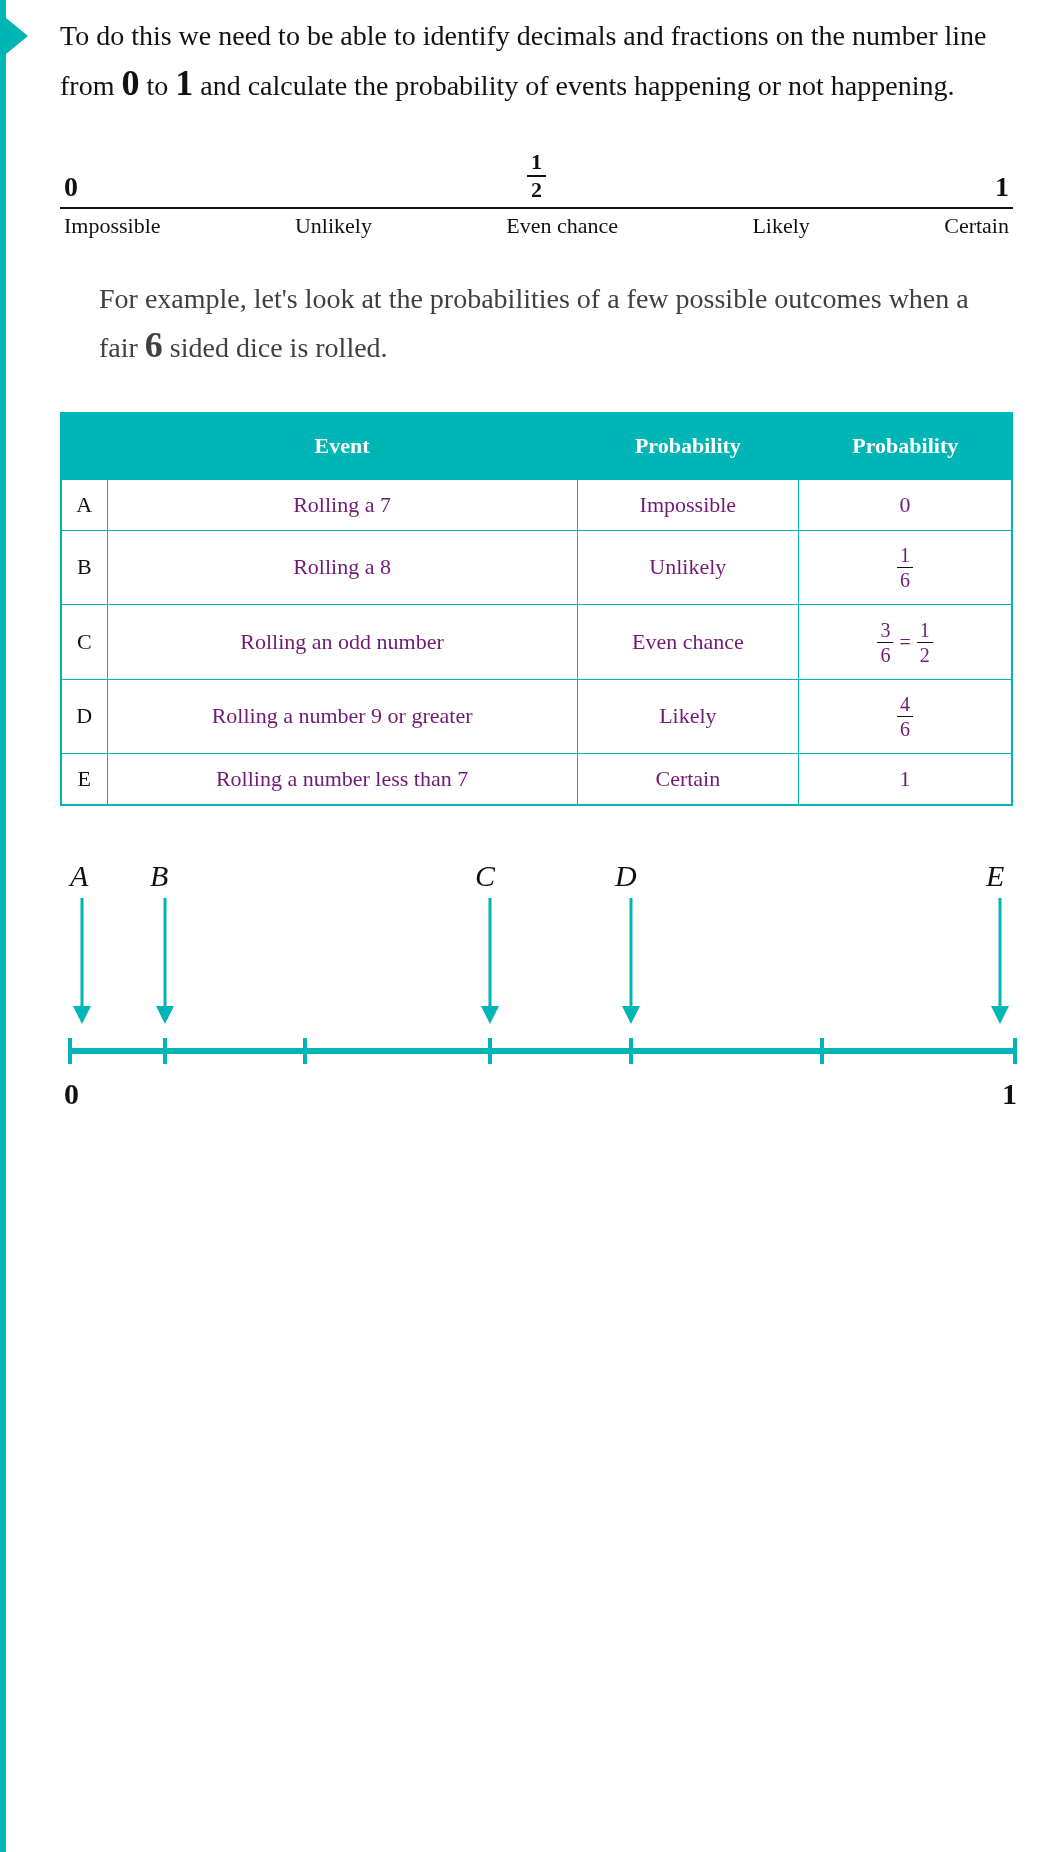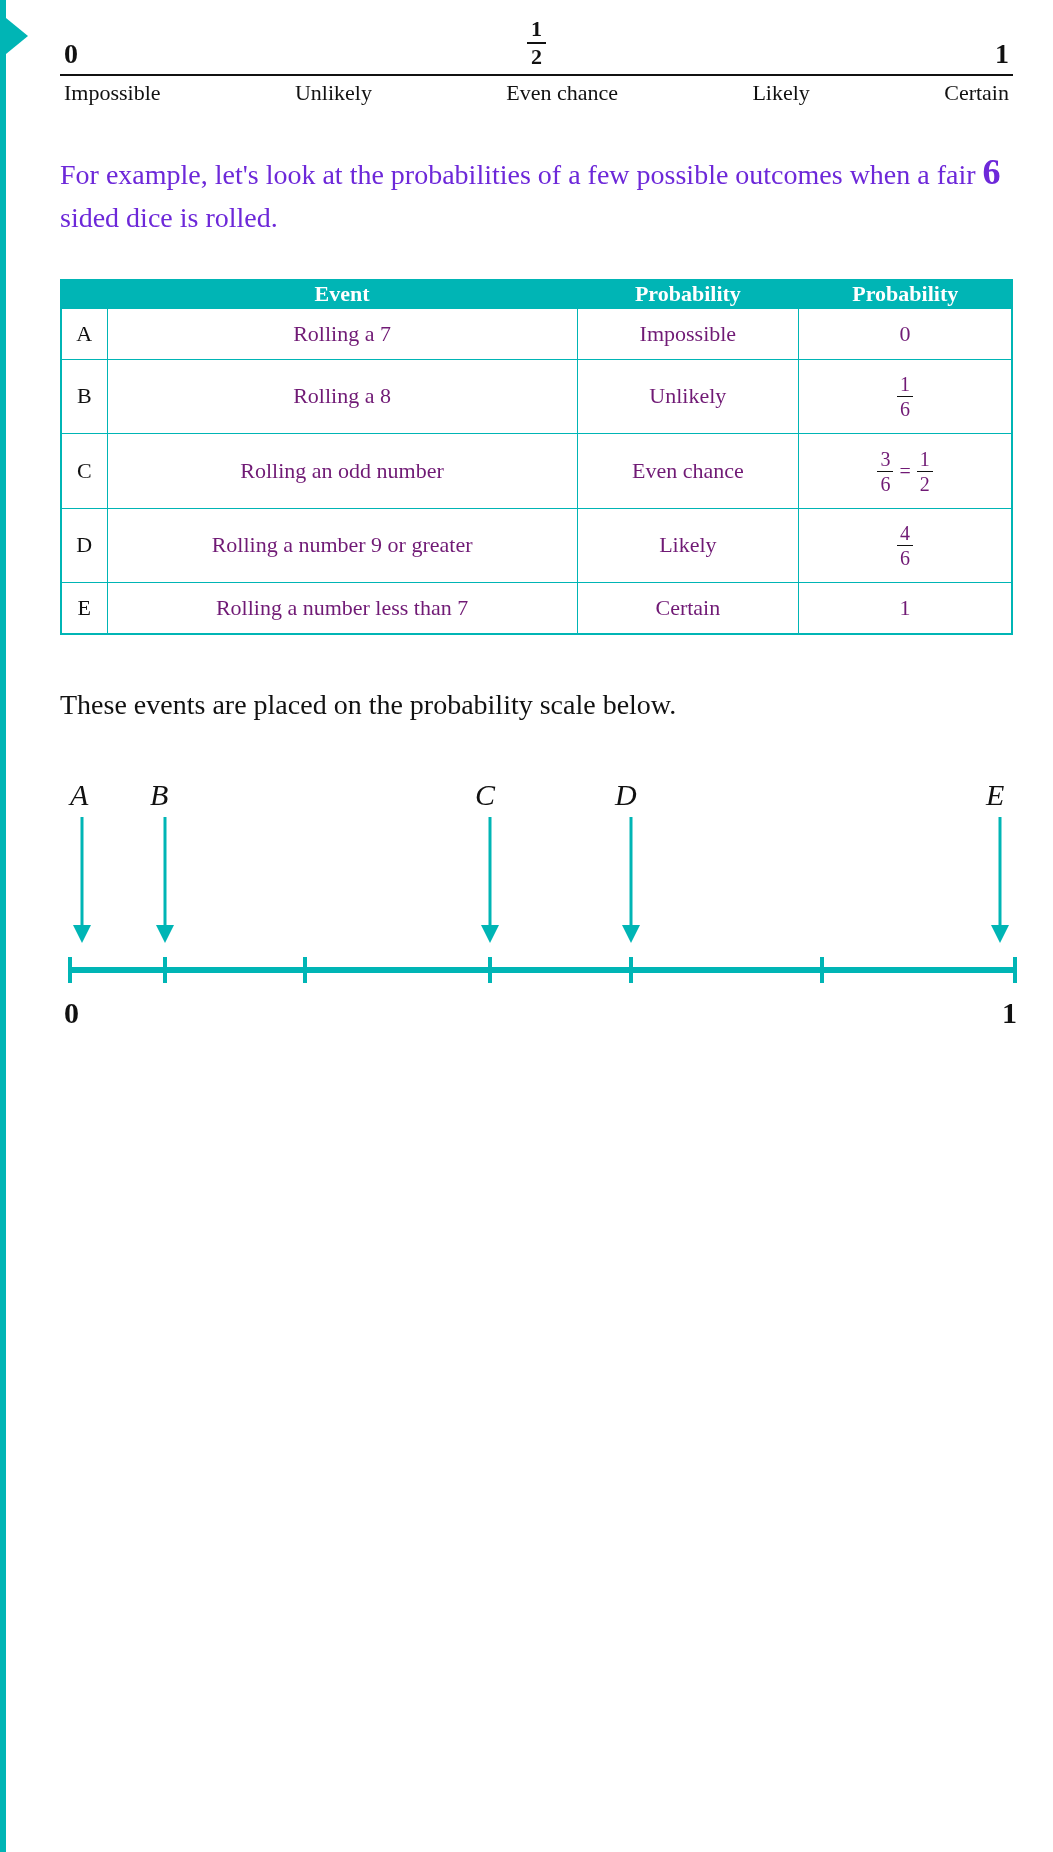--- a/index.html
+++ b/index.html
@@ -104,43 +104,44 @@
 
     .scale-label {
       font-size: 22px;
       color: #111;
     }
 
     
     .example-text {
       font-size: 28px;
       line-height: 1.45;
-      color: #6d28d9;
+      color: #404040;
       margin-bottom: 40px;
+      margin-left: 39px;
     }
 
     .example-text .big-num {
       font-size: 36px;
       font-weight: bold;
     }
 
     
     .prob-table {
       width: 100%;
       border-collapse: collapse;
       border: 2px solid #00b5b5;
       margin-bottom: 50px;
     }
 
     .prob-table th {
       background: #00b5b5;
       color: #fff;
       font-size: 22px;
       font-weight: bold;
-      padding: 0 10px;
+      padding: 19px 10px;
       border: 2px solid #00b5b5;
       text-align: center;
     }
 
     .prob-table td {
       border: 1.5px solid #00b5b5;
       font-size: 22px;
       color: #701a75;
       padding: 12px 10px;
       text-align: center;
@@ -194,20 +195,23 @@
     }
   </style>
 </head>
 <body>
 
 <div class="left-bar"></div>
 <div class="chevron"></div>
 
 <div class="content">
 
+  <p class="intro-text">
+    <span>To do this we need to be able to identify decimals and fractions on the number line from </span><span class="big-num">0</span><span> to </span><span class="big-num">1</span><span> and calculate the probability of events happening or not happening.</span>
+  </p>
 
   <div class="prob-scale">
     <div class="scale-numbers">
       <span class="scale-num">0</span>
       <div class="scale-half">
         <div class="fraction-num">1</div>
         <div class="fraction-den">2</div>
       </div>
       <span class="scale-num">1</span>
     </div>
@@ -288,21 +292,20 @@
 
       <tr>
         <td class="row-label">E</td>
         <td>Rolling a number less than 7</td>
         <td>Certain</td>
         <td>1</td>
       </tr>
     </tbody>
   </table>
 
-  <p class="below-table-text">These events are placed on the probability scale below.</p>
 
   <div class="numberline-section">
     
     <svg width="960" height="260" viewBox="0 0 960 260">
 
       <text x="10" y="30" font-size="30" font-style="italic" fill="#111">A</text>
       <text x="90" y="30" font-size="30" font-style="italic" fill="#111">B</text>
       <text x="415" y="30" font-size="30" font-style="italic" fill="#111">C</text>
       <text x="555" y="30" font-size="30" font-style="italic" fill="#111">D</text>
       <text x="926" y="30" font-size="30" font-style="italic" fill="#111">E</text>

